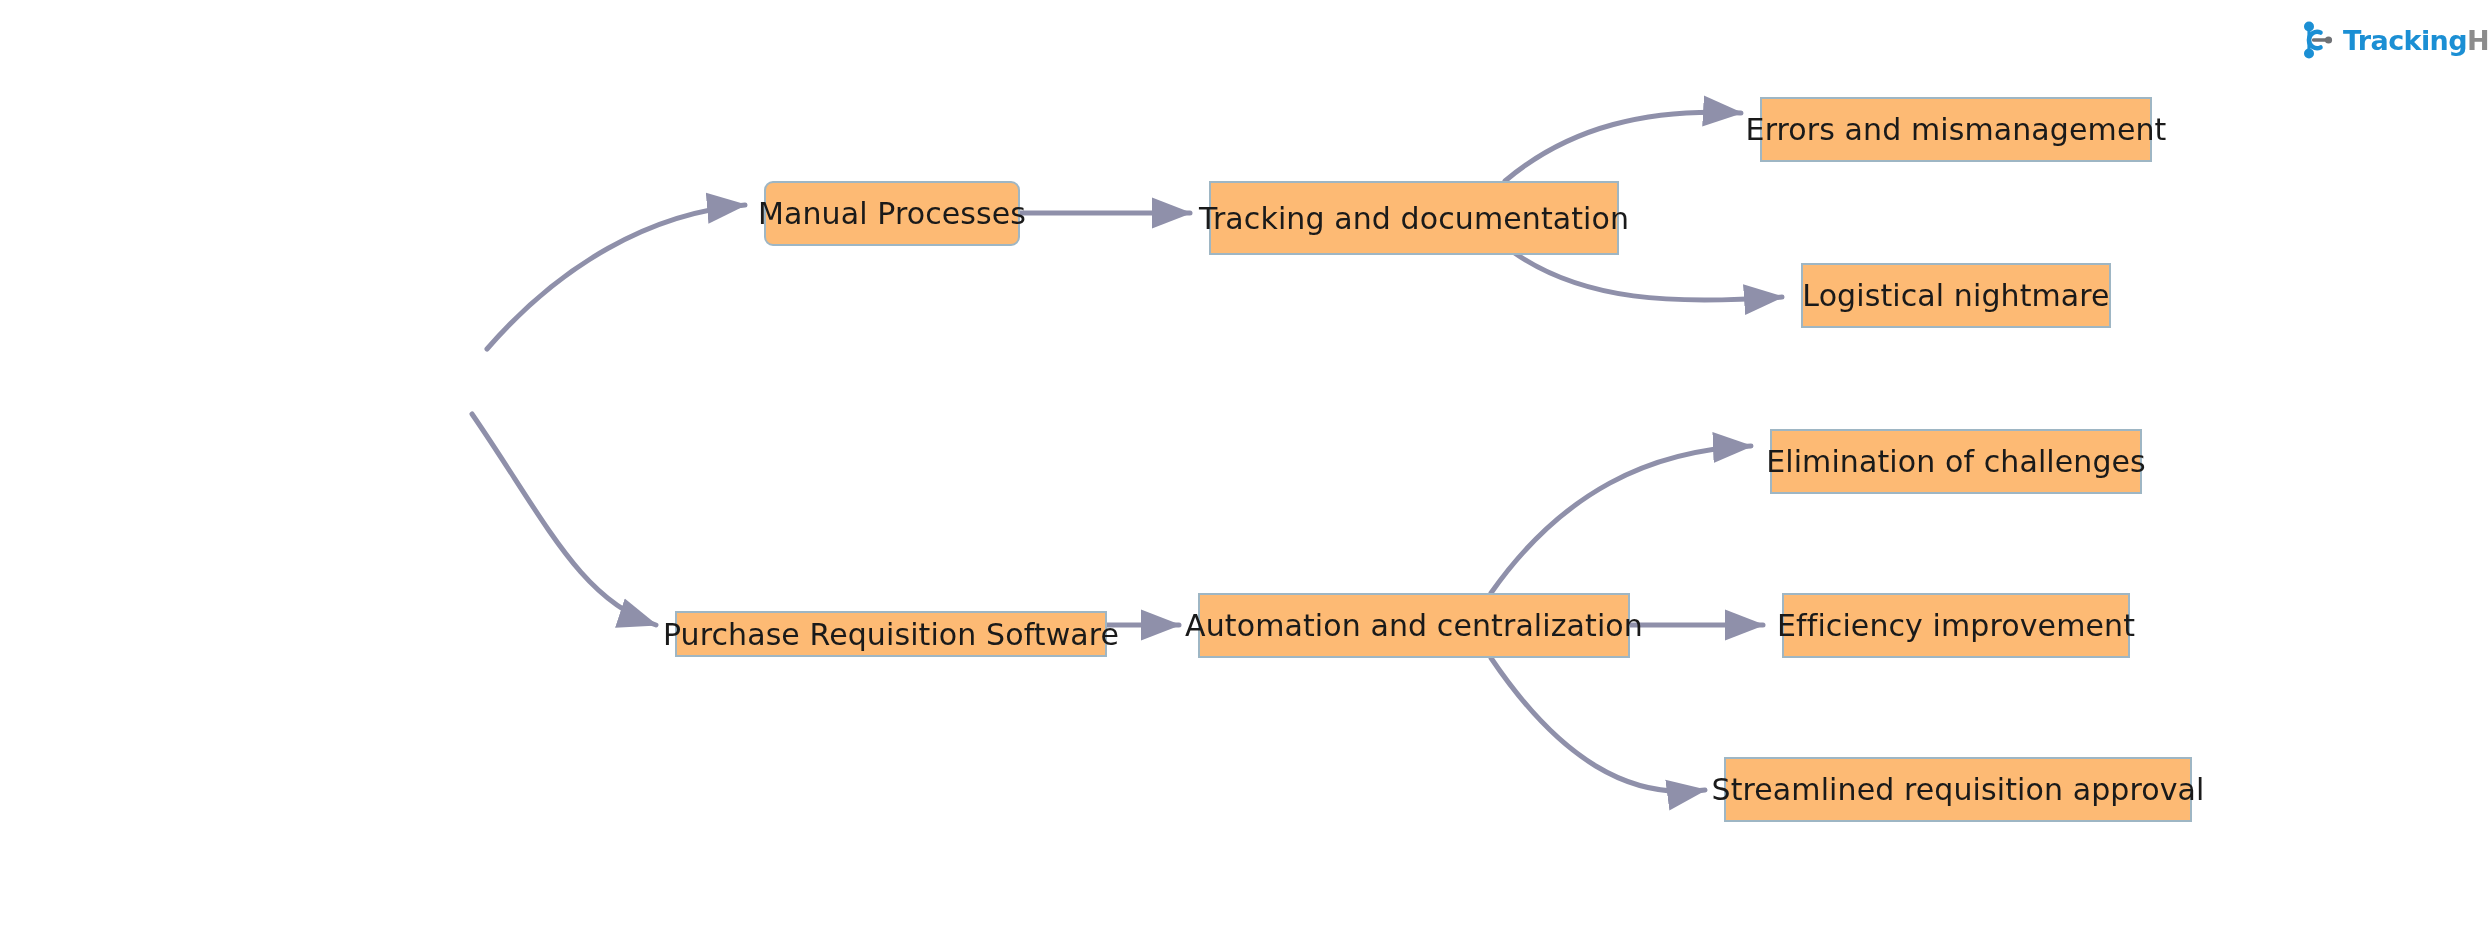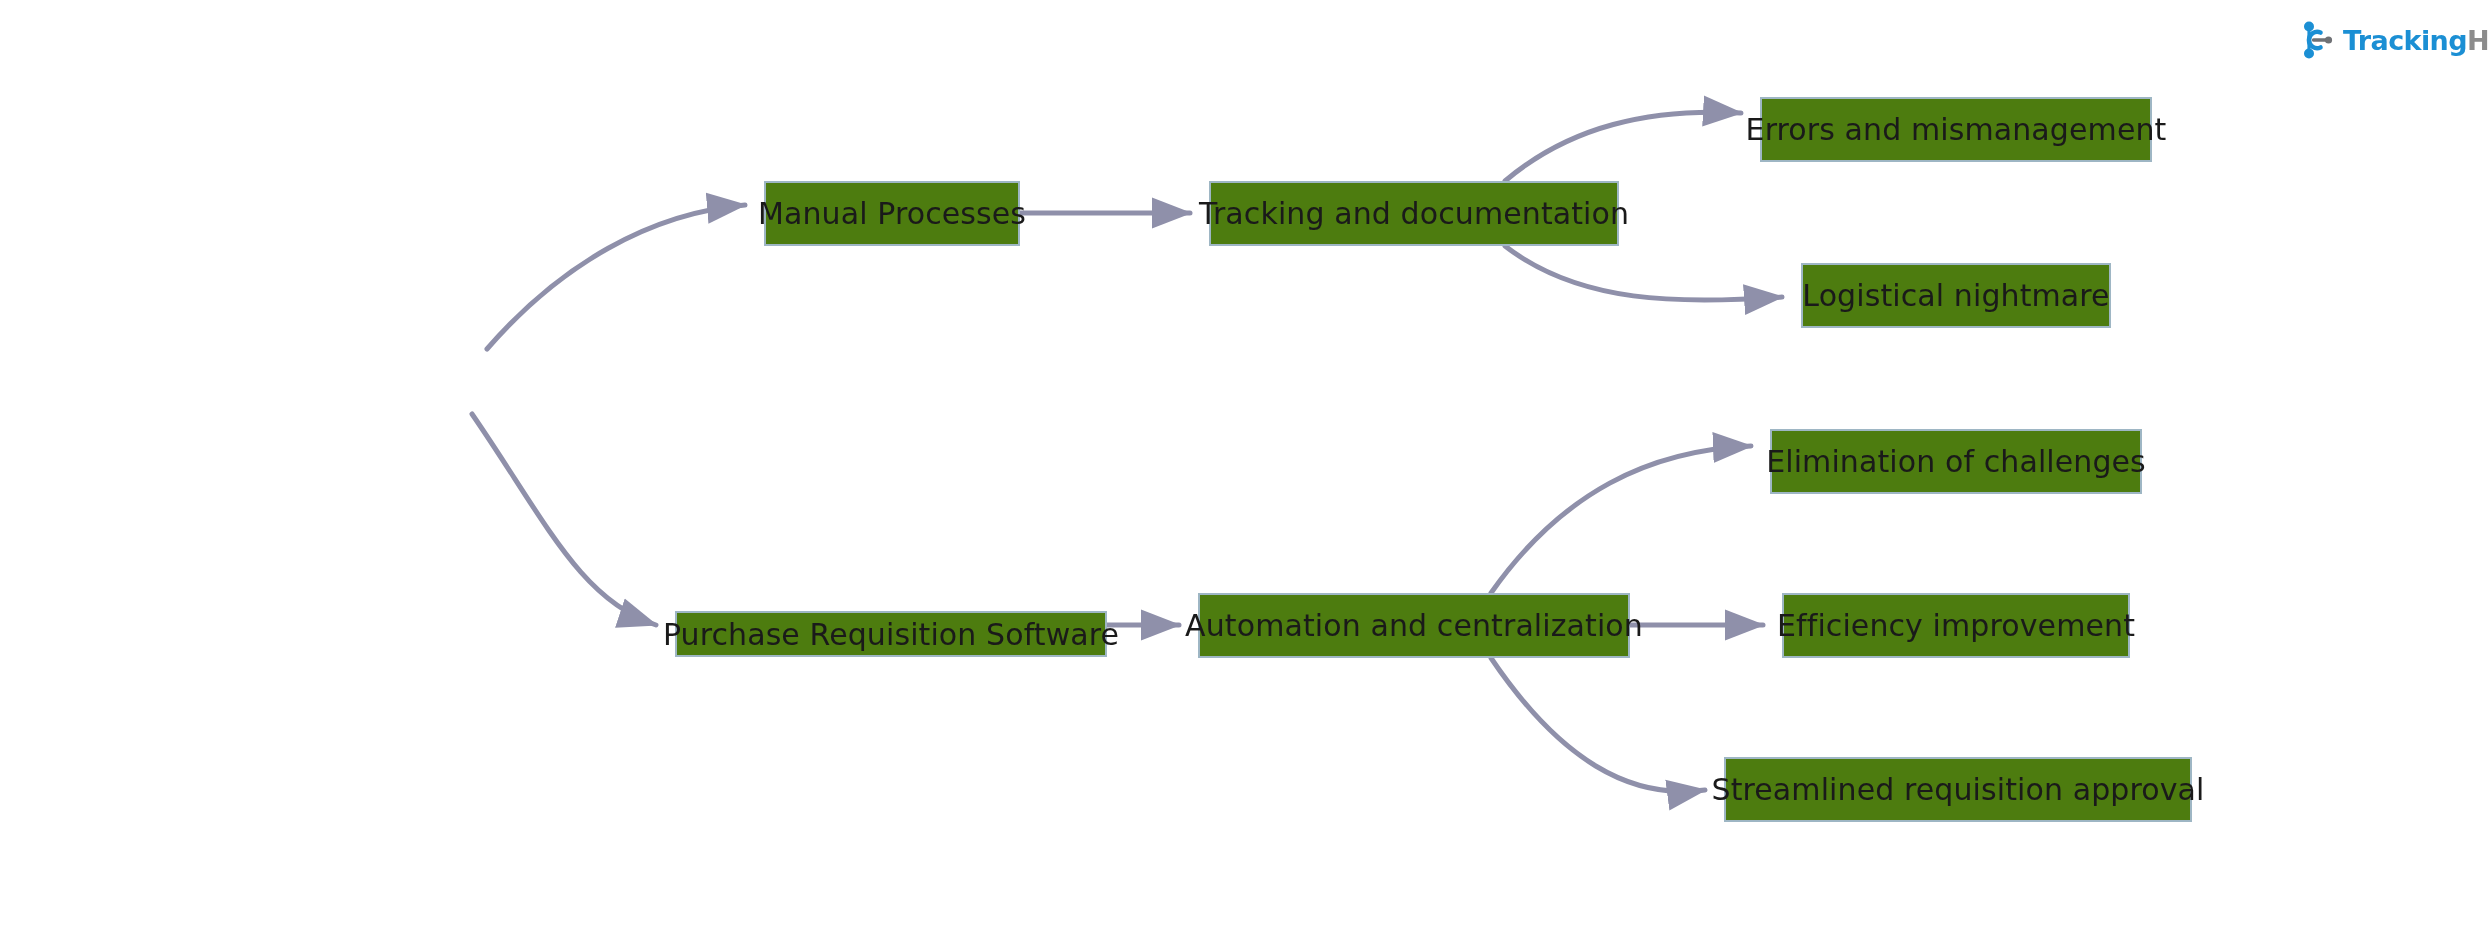--- a/index.html
+++ b/index.html
@@ -23,21 +23,21 @@
   #flow-svg {
     position: absolute;
     left: 0; top: 0;
     width: 2489px;
     height: 945px;
     display: block;
   }
   .node-box {
     position: absolute;
     box-sizing: border-box;
-    background: #4d7c0f;
+    background: #fdba74;
     border: 2px solid #9eb6c4;
     display: flex;
     align-items: center;
     justify-content: center;
     color: #1a1a1a;
     font-size: 30px;
     font-family: "DejaVu Sans", "Liberation Sans", sans-serif;
     font-weight: 400;
     letter-spacing: 0.1px;
     white-space: nowrap;
@@ -86,23 +86,23 @@
       <path d="M 1505 246 C 1580 304 1680 304 1782 297"></path>
       <path d="M 472 414 C 545 520 580 600 656 625"></path>
       <path d="M 1107 625 L 1179 625"></path>
       <path d="M 1491 593 C 1562 492 1650 450 1751 446"></path>
       <path d="M 1630 625 L 1763 625"></path>
       <path d="M 1491 658 C 1560 760 1630 800 1705 790"></path>
     </g>
   </svg>
 
 
-  <div class="node-box" style="left:764px; top:181px; width:256px; height:65px;">Manual Processes</div>
+  <div class="node-box" style="left:764px; top:181px; width:256px; height:65px;border-radius:9px;">Manual Processes</div>
 
-  <div class="node-box" style="left:1209px; top:181px; width:410px; height:65px;">Tracking and documentation</div>
+  <div class="node-box" style="left:1209px; top:181px; width:410px; height:74px;">Tracking and documentation</div>
 
   <div class="node-box" style="left:1760px; top:97px; width:392px; height:65px;">Errors and mismanagement</div>
 
   <div class="node-box" style="left:1801px; top:263px; width:310px; height:65px;">Logistical nightmare</div>
 
   <div class="node-box" style="left:675px; top:593px; width:432px; height:46px;margin-top:18px;">Purchase Requisition Software</div>
 
   <div class="node-box" style="left:1770px; top:429px; width:372px; height:65px;">Elimination of challenges</div>
 
   <div class="node-box" style="left:1198px; top:593px; width:432px; height:65px;">Automation and centralization</div>

